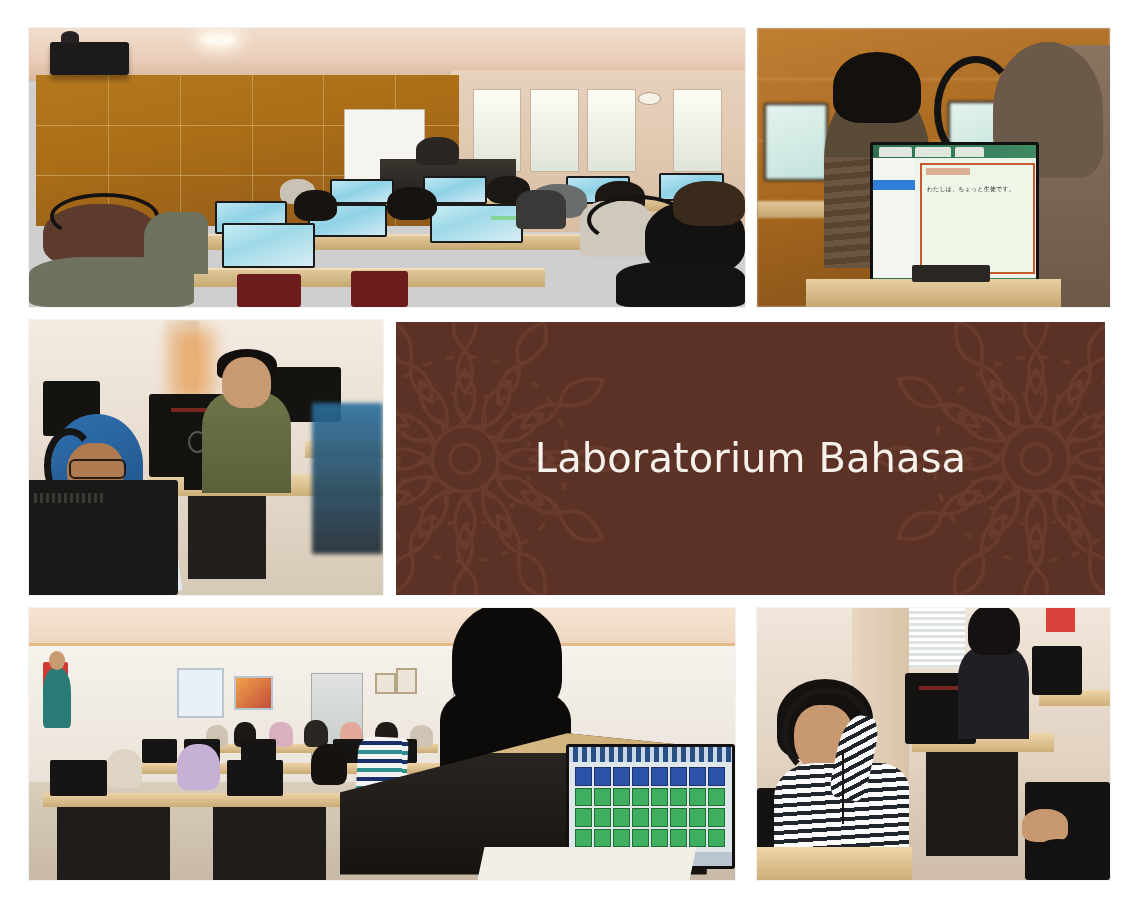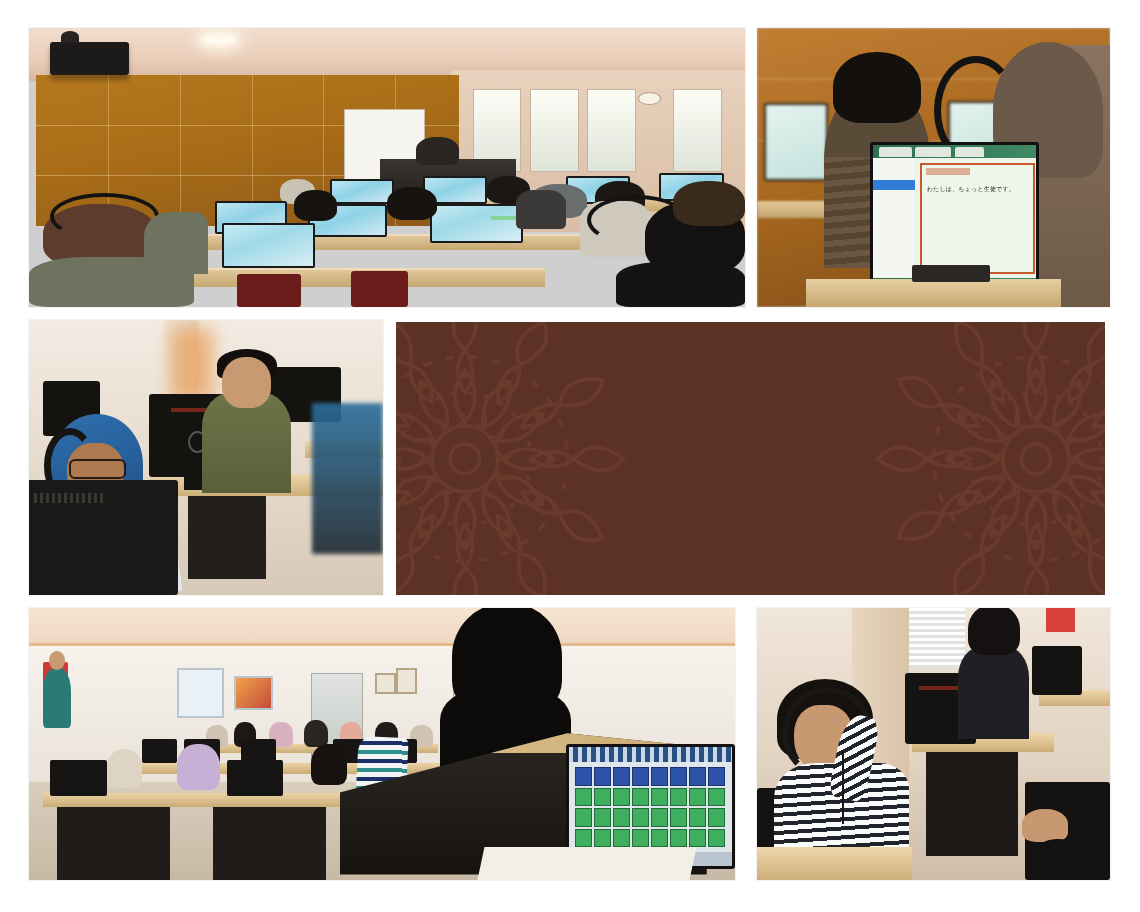--- a/index.html
+++ b/index.html
@@ -883,16 +883,17 @@
         <use href="#petR" transform="rotate(240 100 100)"></use>
         <use href="#petR" transform="rotate(270 100 100)"></use>
         <use href="#petR" transform="rotate(300 100 100)"></use>
         <use href="#petR" transform="rotate(330 100 100)"></use>
         <circle cx="100" cy="100" r="40" stroke-dasharray="3 7"></circle>
         <circle cx="100" cy="100" r="62" stroke-dasharray="5 9"></circle>
       </g>
     </svg>
 
     <div class="title-text">
+      <span class="title-line">Laboratorium Bahasa</span>
     </div>
   </div>
 
 </div>
 
 </body></html>

